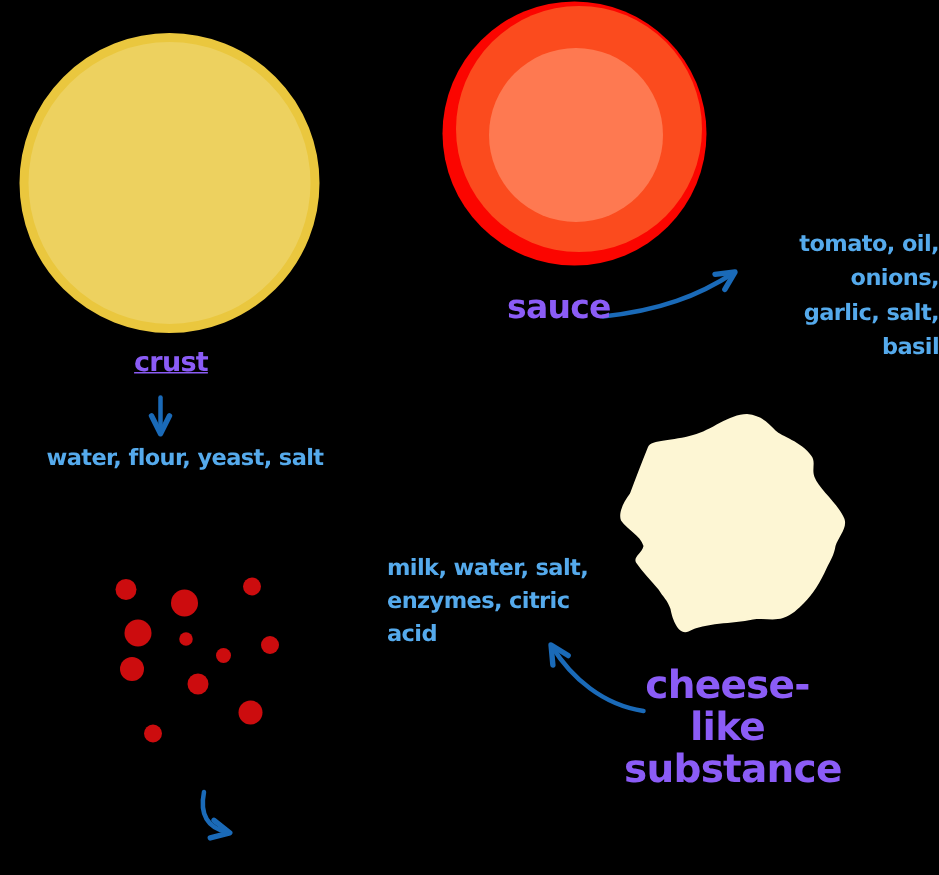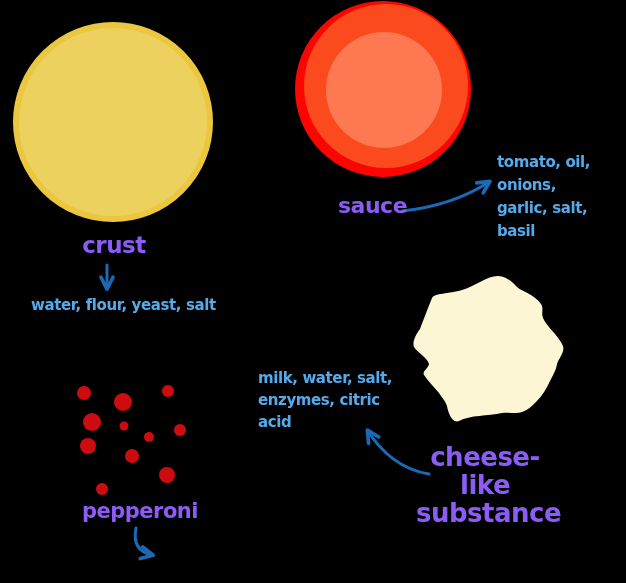--- a/index.html
+++ b/index.html
@@ -22,24 +22,24 @@
   }
   .ingredients{
     position:absolute;
     color:#55aaec;
     font-weight:bold;
     font-size:15px;
     letter-spacing:-0.4px;
     white-space:pre-line;
     line-height:23px;
   }
-  #crust-label{left:70px;top:232px;width:88px;font-size:23px;}
+  #crust-label{left:70px;top:232px;width:88px;font-size:18px;text-decoration:underline;}
   #crust-ingredients{left:31px;top:294px;white-space:nowrap;}
   #sauce-label{left:338px;top:193px;width:68px;font-size:22px;}
-  #sauce-ingredients{left:497px;top:151px;text-align:left;}
+  #sauce-ingredients{left:497px;top:151px;text-align:right;}
   #pepperoni-label{left:82px;top:499px;width:115px;font-size:21px;}
   #pepperoni-ingredients{left:163px;top:532px;text-align:left;}
   #cheese-ingredients{left:258px;top:367px;width:148px;text-align:left;line-height:22px;}
   #cheese-label{left:416px;top:443px;width:138px;font-size:26px;line-height:28px;}
 </style>
 </head>
 <body>
 
 <div id="canvas">
 
@@ -101,20 +101,19 @@
     </g>
   </svg>
 
   <div class="label" id="crust-label">crust</div>
   <div class="ingredients" id="crust-ingredients">water, flour, yeast, salt</div>
 
   <div class="label" id="sauce-label">sauce</div>
   <div class="ingredients" id="sauce-ingredients">tomato, oil, onions,
 garlic, salt, basil</div>
 
-  <div class="label" id="pepperoni-label">pepperoni</div>
 
   <div class="label" id="cheese-label">cheese-like
 substance</div>
   <div class="ingredients" id="cheese-ingredients">milk, water, salt,
 enzymes, citric acid</div>
 
 </div>
 
 </body></html>

